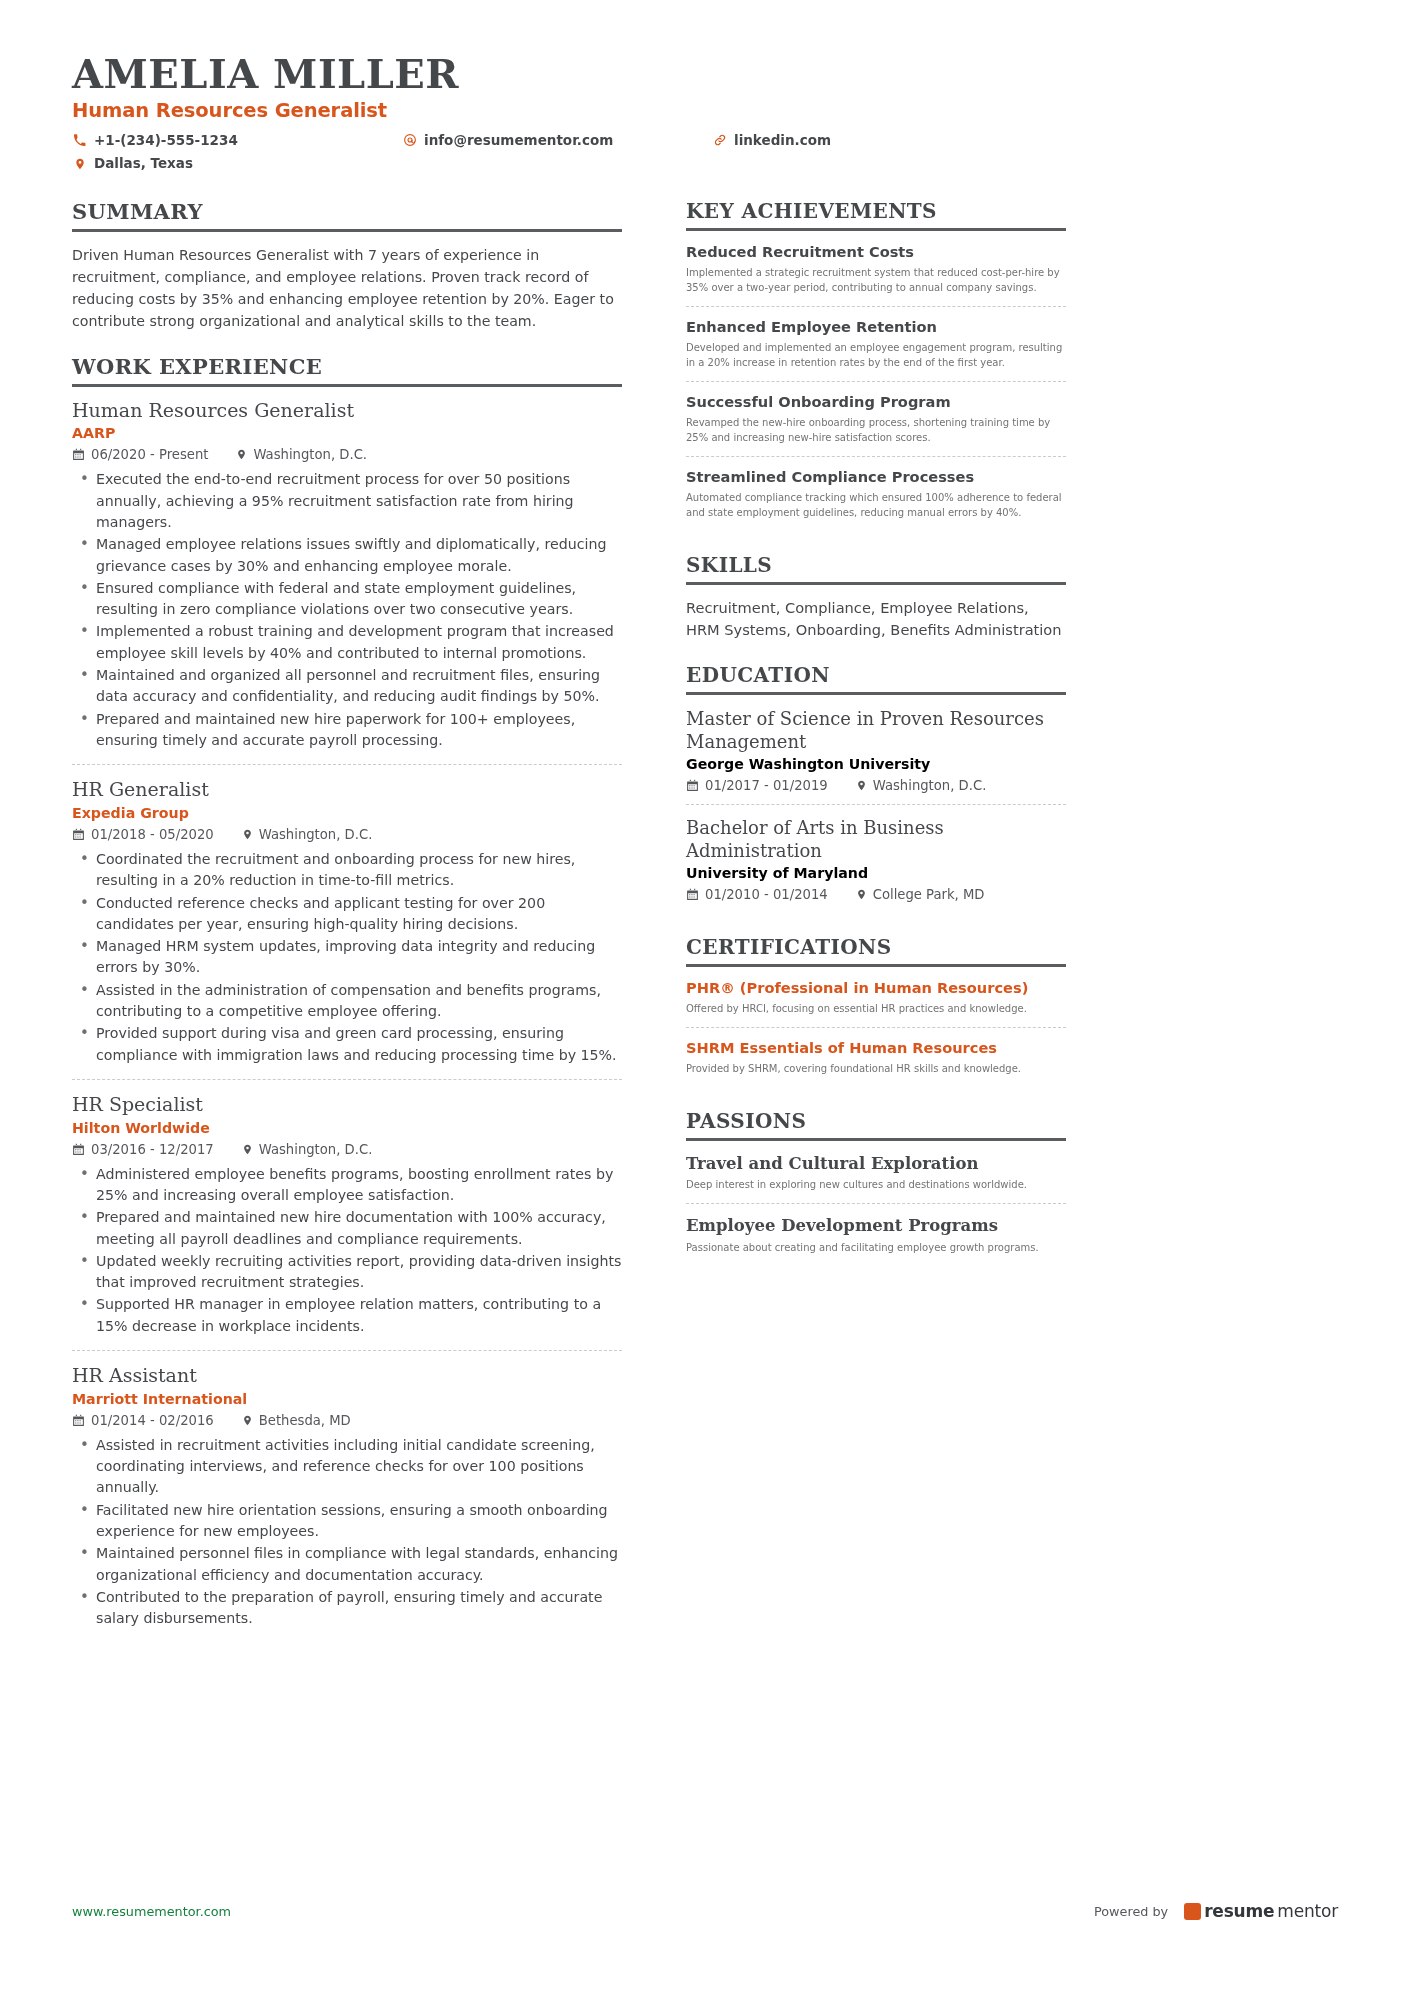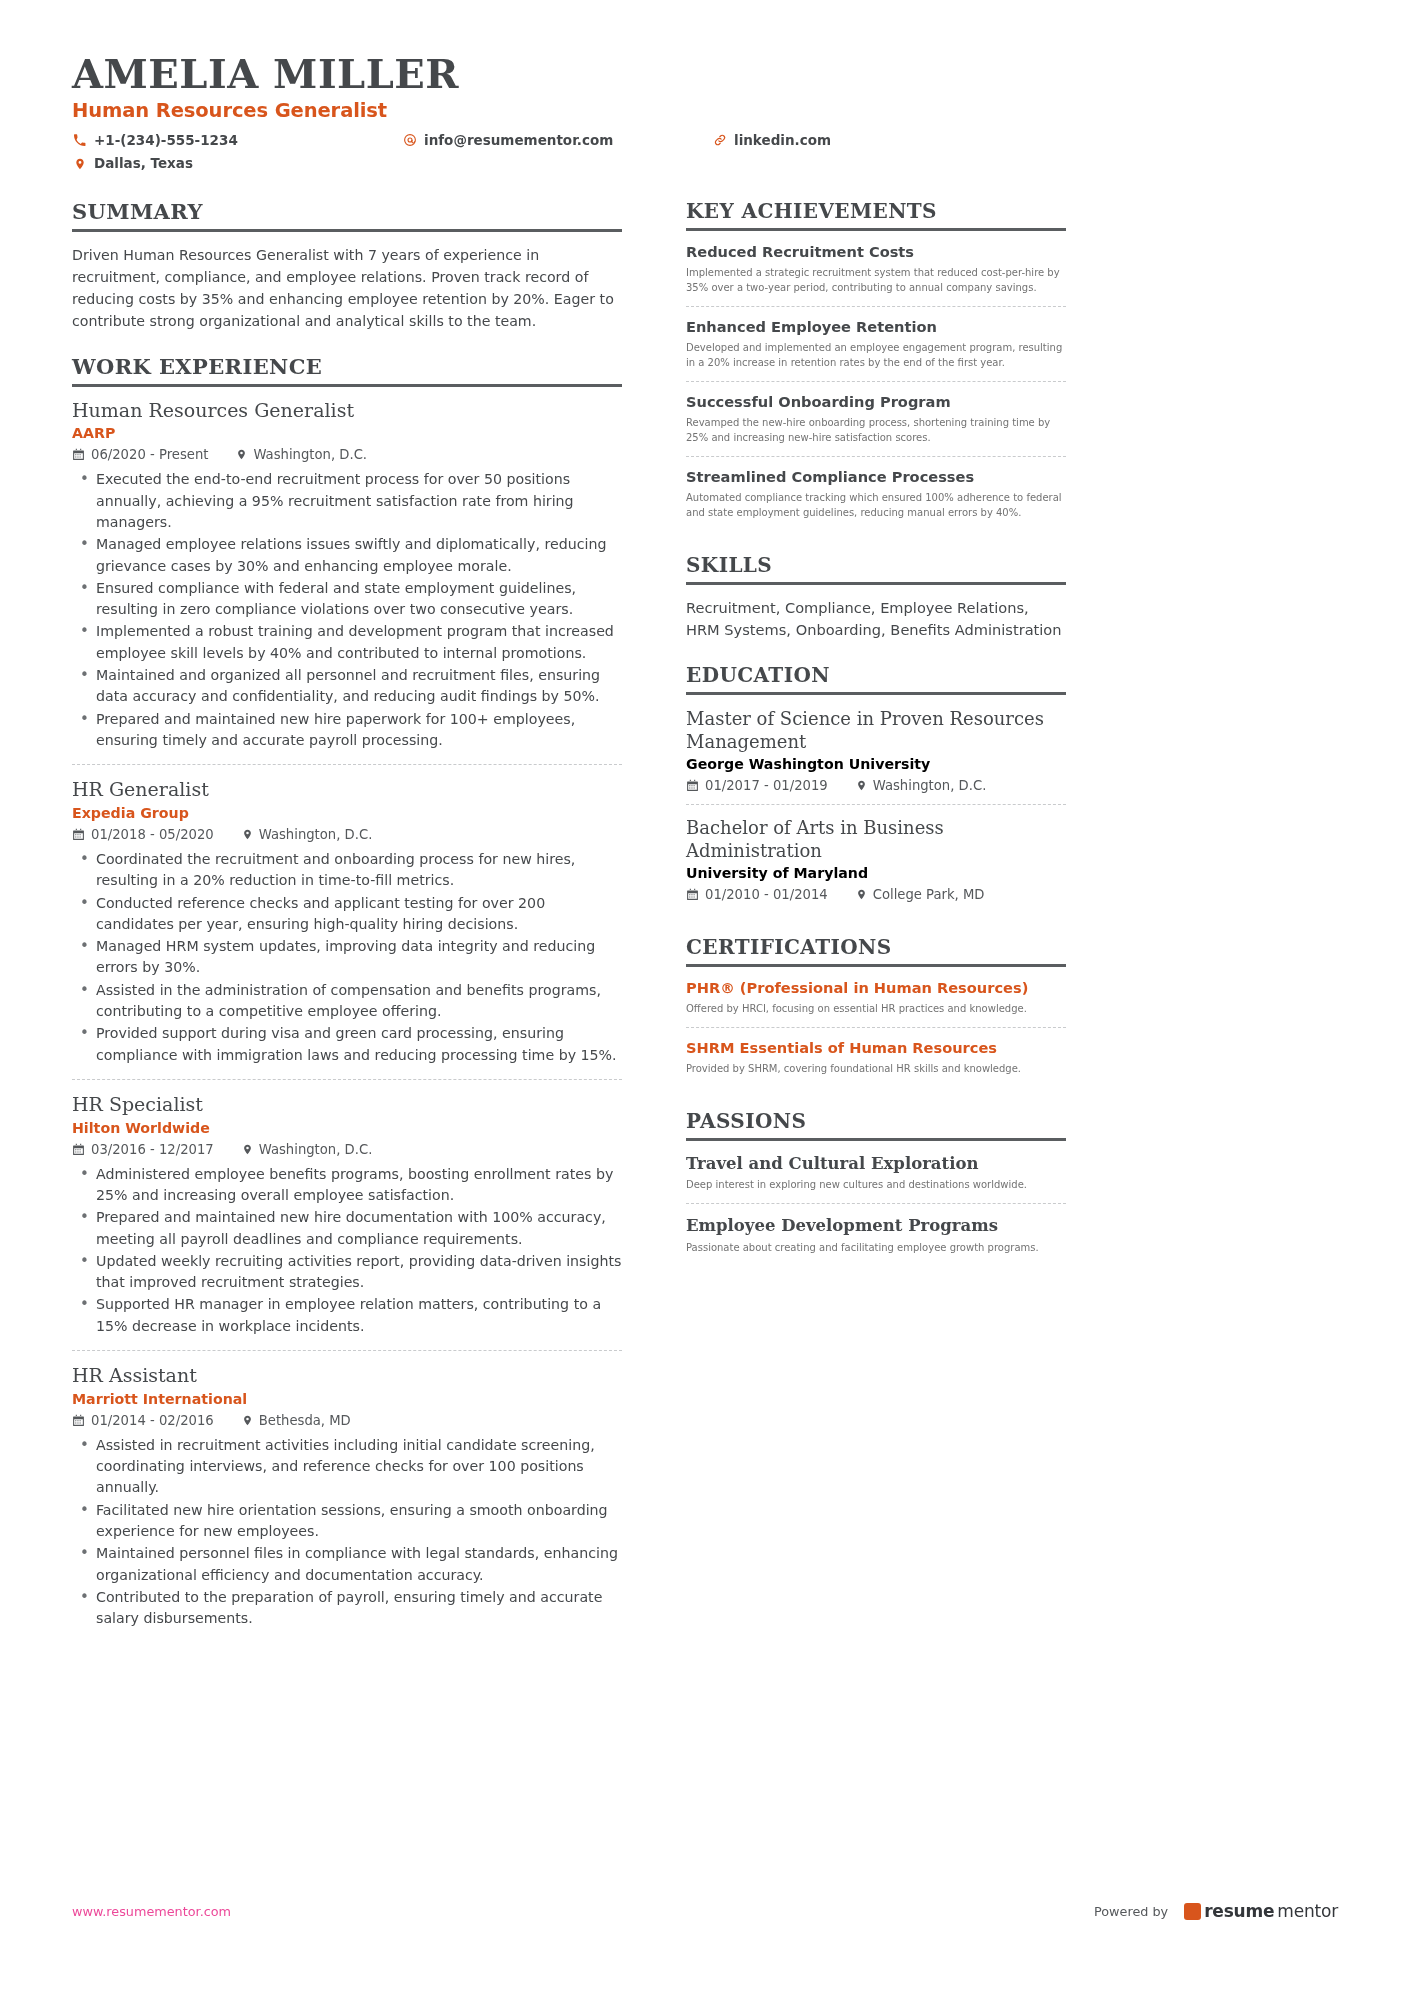--- a/index.html
+++ b/index.html
@@ -223,21 +223,21 @@
     position: absolute;
     left: 72px;
     right: 72px;
     bottom: 74px;
     display: flex;
     align-items: center;
     justify-content: space-between;
   }
   .footer-url {
     font-size: 12.8px;
-    color: #ec4899;
+    color: #15803d;
   }
   .footer-right {
     display: flex;
     align-items: center;
     gap: 16px;
   }
   .footer-powered {
     font-size: 12.8px;
     color: #55585b;
   }

